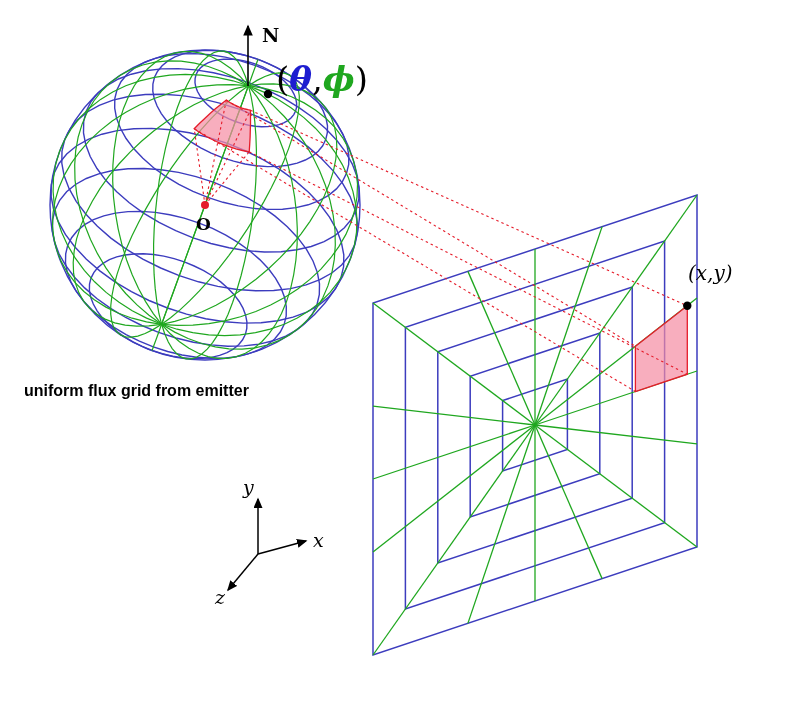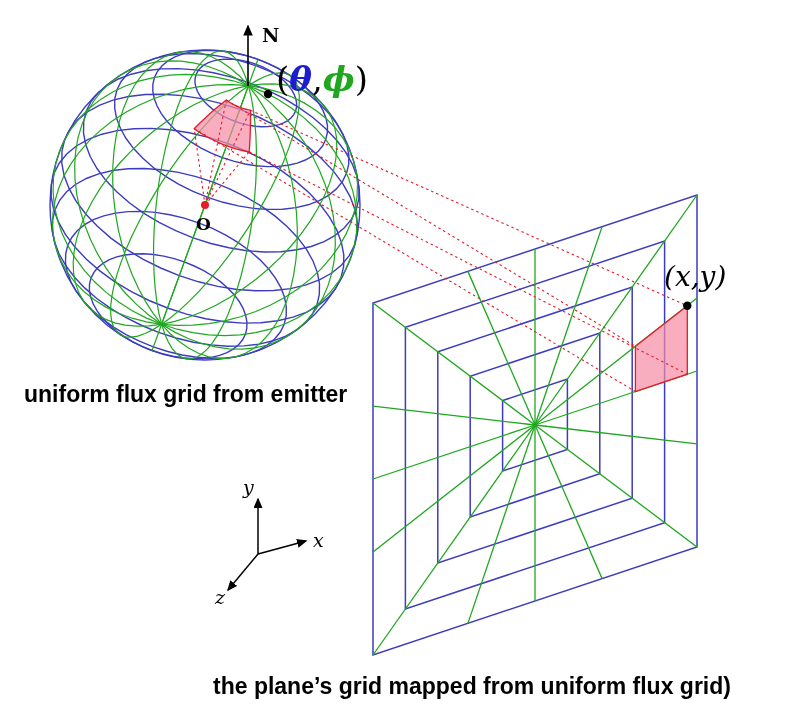--- a/index.html
+++ b/index.html
@@ -9,25 +9,25 @@
   #diagram { position:absolute; left:0; top:0; }
   .lbl { position:absolute; color:#000; line-height:1; white-space:nowrap; }
   .serif { font-family:"DejaVu Serif", serif; }
   .math  { font-family:"DejaVu Serif", serif; font-style:italic; }
   .north-lbl  { left:262px; top:26px;  font-size:19px; font-weight:700; }
   .origin-lbl { left:196px; top:216px; font-size:17px; font-weight:700; }
   .sphere-point-lbl { left:276px; top:62px; font-size:34px; }
   .sphere-point-lbl .sym { font-style:italic; font-weight:700; }
   .sphere-point-lbl .theta { color:#1d1dd0; }
   .sphere-point-lbl .phi   { color:#1fa71f; }
-  .plane-point-lbl { left:664px; top:263px; font-size:28px; }
+  .plane-point-lbl { left:688px; top:263px; font-size:20px; }
   .axis-x-lbl { left:313px; top:531px; font-size:19px; }
   .axis-y-lbl { left:243px; top:478px; font-size:19px; }
   .axis-z-lbl { left:215px; top:588px; font-size:19px; }
-  .caption { font-weight:700; font-size:23px; color:#000; font-family:"Liberation Sans", sans-serif; }
+  .caption { font-weight:700; font-size:16px; color:#000; font-family:"Liberation Sans", sans-serif; }
   .caption-sphere { left:24px;  top:383px; }
   .caption-plane  { left:213px; top:675px; }
 </style>
 </head>
 <body>
 
 <div class="stage">
 
   <svg id="diagram" width="800" height="721" viewBox="0 0 800 721">
       <defs>
@@ -107,15 +107,14 @@
 
   <div class="lbl serif origin-lbl">O</div>
 
   <div class="lbl math plane-point-lbl">(x,y)</div>
 
   <div class="lbl math axis-x-lbl">x</div>
   <div class="lbl math axis-y-lbl">y</div>
   <div class="lbl math axis-z-lbl">z</div>
 
   <div class="lbl caption caption-sphere">uniform flux grid from emitter</div>
-  <div class="lbl caption caption-plane">the plane’s grid mapped from uniform flux grid)</div>
 
 </div>
 
 </body></html>

